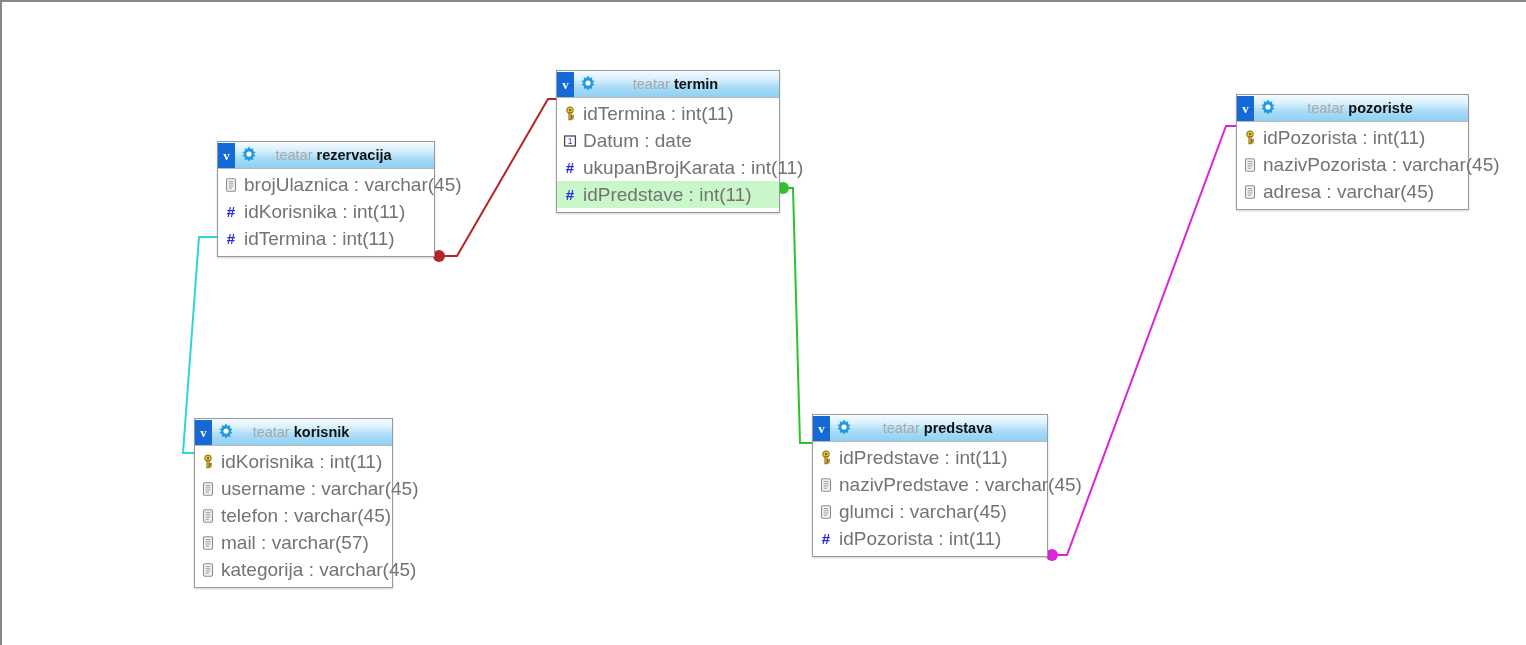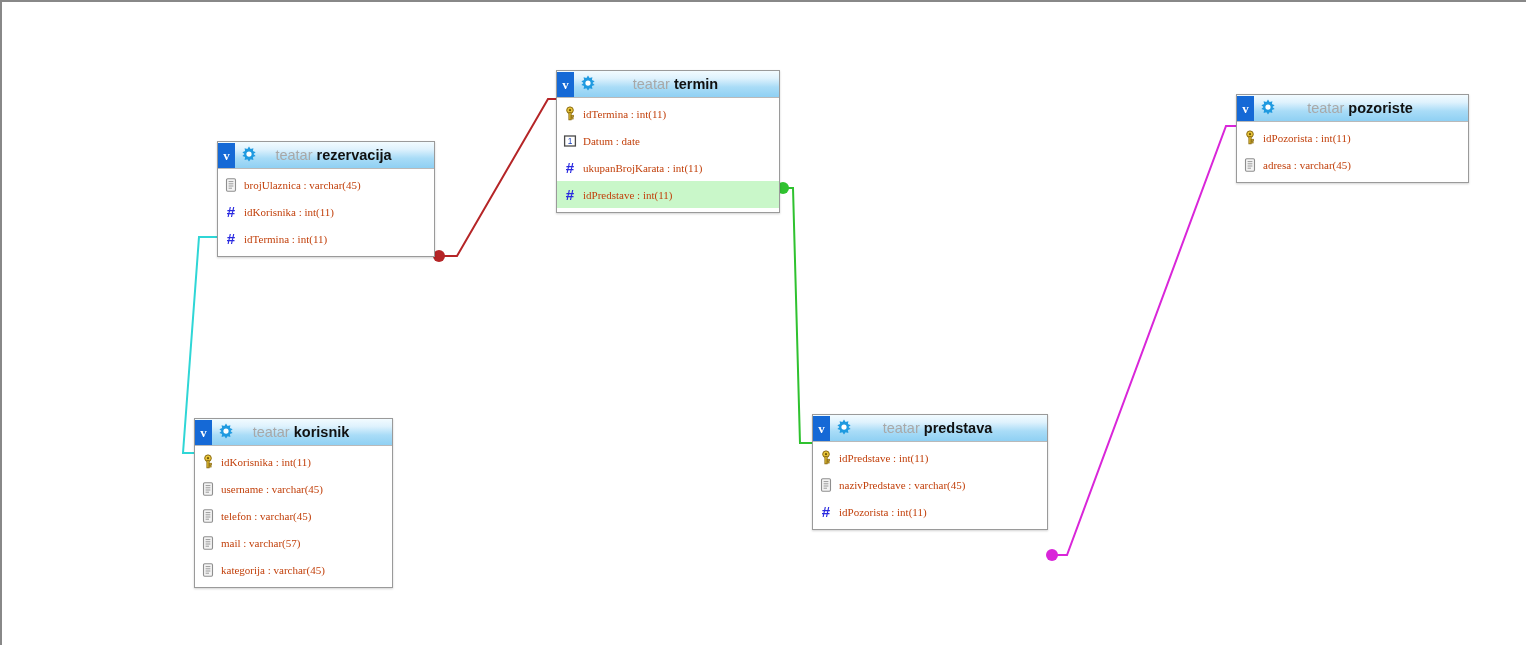--- a/index.html
+++ b/index.html
@@ -97,23 +97,23 @@
     background: #c9f7c9;
   }
   .col-icon {
     flex: 0 0 auto;
     width: 16px;
     height: 16px;
     margin-right: 5px;
     display: block;
   }
   .col-label {
-    font-size: 11px;
-    color: #c2410c;
-    font-family: Liberation Serif, serif;
+    font-size: 19px;
+    color: #737373;
+    font-family: Liberation Sans, sans-serif;
   }
   .hash-icon {
     flex: 0 0 auto;
     width: 16px;
     height: 16px;
     margin-right: 5px;
     color: #2a2ae0;
     font-size: 15px;
     font-weight: bold;
     line-height: 16px;
@@ -225,20 +225,30 @@
             <span class="col-label">idPozorista : int(11)</span>
           </div>
           <div class="col-row">
             <svg class="col-icon" viewBox="0 0 16 16">
               <rect x="3.5" y="1.8" width="9" height="12.4" rx="1.2" fill="#f3f3f3" stroke="#8e8e8e" stroke-width="1.1"></rect>
               <line x1="5.6" y1="4.6" x2="10.4" y2="4.6" stroke="#9a9a9a" stroke-width="1"></line>
               <line x1="5.6" y1="6.8" x2="10.4" y2="6.8" stroke="#9a9a9a" stroke-width="1"></line>
               <line x1="5.6" y1="9.0" x2="10.4" y2="9.0" stroke="#9a9a9a" stroke-width="1"></line>
               <line x1="5.6" y1="11.2" x2="9.0" y2="11.2" stroke="#9a9a9a" stroke-width="1"></line>
             </svg>
+            <span class="col-label">nazivPozorista : varchar(45)</span>
+          </div>
+          <div class="col-row">
+            <svg class="col-icon" viewBox="0 0 16 16">
+              <rect x="3.5" y="1.8" width="9" height="12.4" rx="1.2" fill="#f3f3f3" stroke="#8e8e8e" stroke-width="1.1"></rect>
+              <line x1="5.6" y1="4.6" x2="10.4" y2="4.6" stroke="#9a9a9a" stroke-width="1"></line>
+              <line x1="5.6" y1="6.8" x2="10.4" y2="6.8" stroke="#9a9a9a" stroke-width="1"></line>
+              <line x1="5.6" y1="9.0" x2="10.4" y2="9.0" stroke="#9a9a9a" stroke-width="1"></line>
+              <line x1="5.6" y1="11.2" x2="9.0" y2="11.2" stroke="#9a9a9a" stroke-width="1"></line>
+            </svg>
             <span class="col-label">adresa : varchar(45)</span>
           </div>
         </div>
       </div>
       <div class="table-box" style="left: 192px; top: 416px; width: 199px;">
         <div class="tbl-header">
           <div class="v-badge">v</div>
           <svg class="gear-icon" viewBox="0 0 20 20">
             <path d="M10 1.6 L11.6 4.0 L14.4 3.3 L13.9 6.1 L16.6 7.2 L14.5 9.1 L16.6 11.0 L13.9 12.1 L14.4 14.9 L11.6 14.2 L10 16.6 L8.4 14.2 L5.6 14.9 L6.1 12.1 L3.4 11.0 L5.5 9.1 L3.4 7.2 L6.1 6.1 L5.6 3.3 L8.4 4.0 Z" fill="#1f9ae0"></path>
             <circle cx="10" cy="9.1" r="2.6" fill="#ffffff"></circle>
@@ -322,20 +332,30 @@
             <svg class="col-icon" viewBox="0 0 16 16">
               <rect x="3.5" y="1.8" width="9" height="12.4" rx="1.2" fill="#f3f3f3" stroke="#8e8e8e" stroke-width="1.1"></rect>
               <line x1="5.6" y1="4.6" x2="10.4" y2="4.6" stroke="#9a9a9a" stroke-width="1"></line>
               <line x1="5.6" y1="6.8" x2="10.4" y2="6.8" stroke="#9a9a9a" stroke-width="1"></line>
               <line x1="5.6" y1="9.0" x2="10.4" y2="9.0" stroke="#9a9a9a" stroke-width="1"></line>
               <line x1="5.6" y1="11.2" x2="9.0" y2="11.2" stroke="#9a9a9a" stroke-width="1"></line>
             </svg>
             <span class="col-label">nazivPredstave : varchar(45)</span>
           </div>
           <div class="col-row">
+            <svg class="col-icon" viewBox="0 0 16 16">
+              <rect x="3.5" y="1.8" width="9" height="12.4" rx="1.2" fill="#f3f3f3" stroke="#8e8e8e" stroke-width="1.1"></rect>
+              <line x1="5.6" y1="4.6" x2="10.4" y2="4.6" stroke="#9a9a9a" stroke-width="1"></line>
+              <line x1="5.6" y1="6.8" x2="10.4" y2="6.8" stroke="#9a9a9a" stroke-width="1"></line>
+              <line x1="5.6" y1="9.0" x2="10.4" y2="9.0" stroke="#9a9a9a" stroke-width="1"></line>
+              <line x1="5.6" y1="11.2" x2="9.0" y2="11.2" stroke="#9a9a9a" stroke-width="1"></line>
+            </svg>
+            <span class="col-label">glumci : varchar(45)</span>
+          </div>
+          <div class="col-row">
             <span class="hash-icon">#</span>
             <span class="col-label">idPozorista : int(11)</span>
           </div>
         </div>
       </div>
     </div>
 
 </div>
 
 </body></html>

